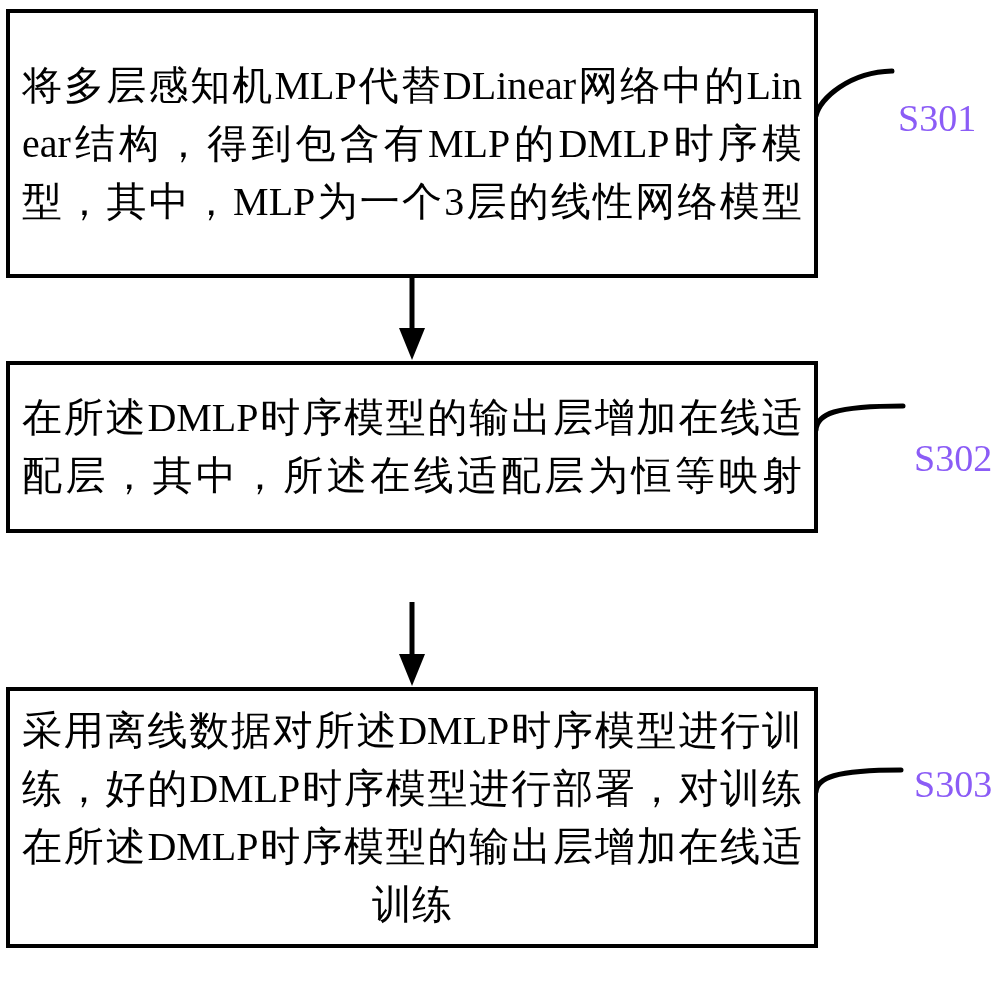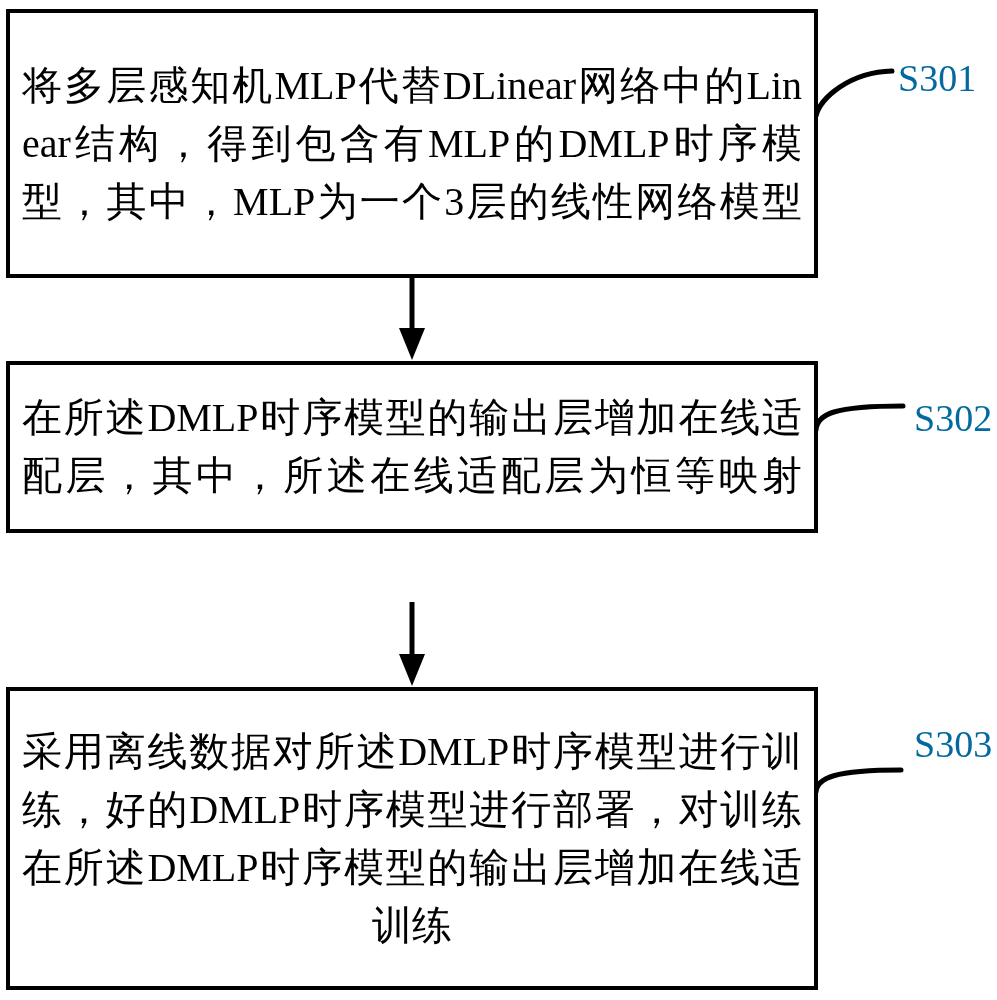--- a/index.html
+++ b/index.html
@@ -32,39 +32,40 @@
     border: 4px solid #000000;
     background: #ffffff;
     display: flex;
     flex-direction: column;
     justify-content: center;
     padding: 0 12px;
     overflow: hidden;
   }
   .box-1 { top: 9px;   height: 269px; }
   .box-2 { top: 361px; height: 172px; }
-  .box-3 { top: 687px; height: 303px; }
+  .box-3 { top: 687px; height: 261px; }
   .line {
     font-size: 40px;
     line-height: 58px;
     text-align: justify;
     text-align-last: justify;
     text-justify: inter-character;
     letter-spacing: 0;
   }
   .line.center-line {
     text-align: center;
     text-align-last: center;
   }
   .step-label {
     position: absolute;
     font-size: 38px;
     line-height: 1.1;
-    color: #0369a1;
+    color: #8b5cf6;
     white-space: nowrap;
+    margin-top: 40px;
   }
   .label-1 { left: 898px; top: 58px;  }
   .label-2 { left: 914px; top: 398px; text-align: right; }
   .label-3 { left: 914px; top: 724px; }
 </style>
 </head>
 <body>
 
 <div class="canvas">
 

